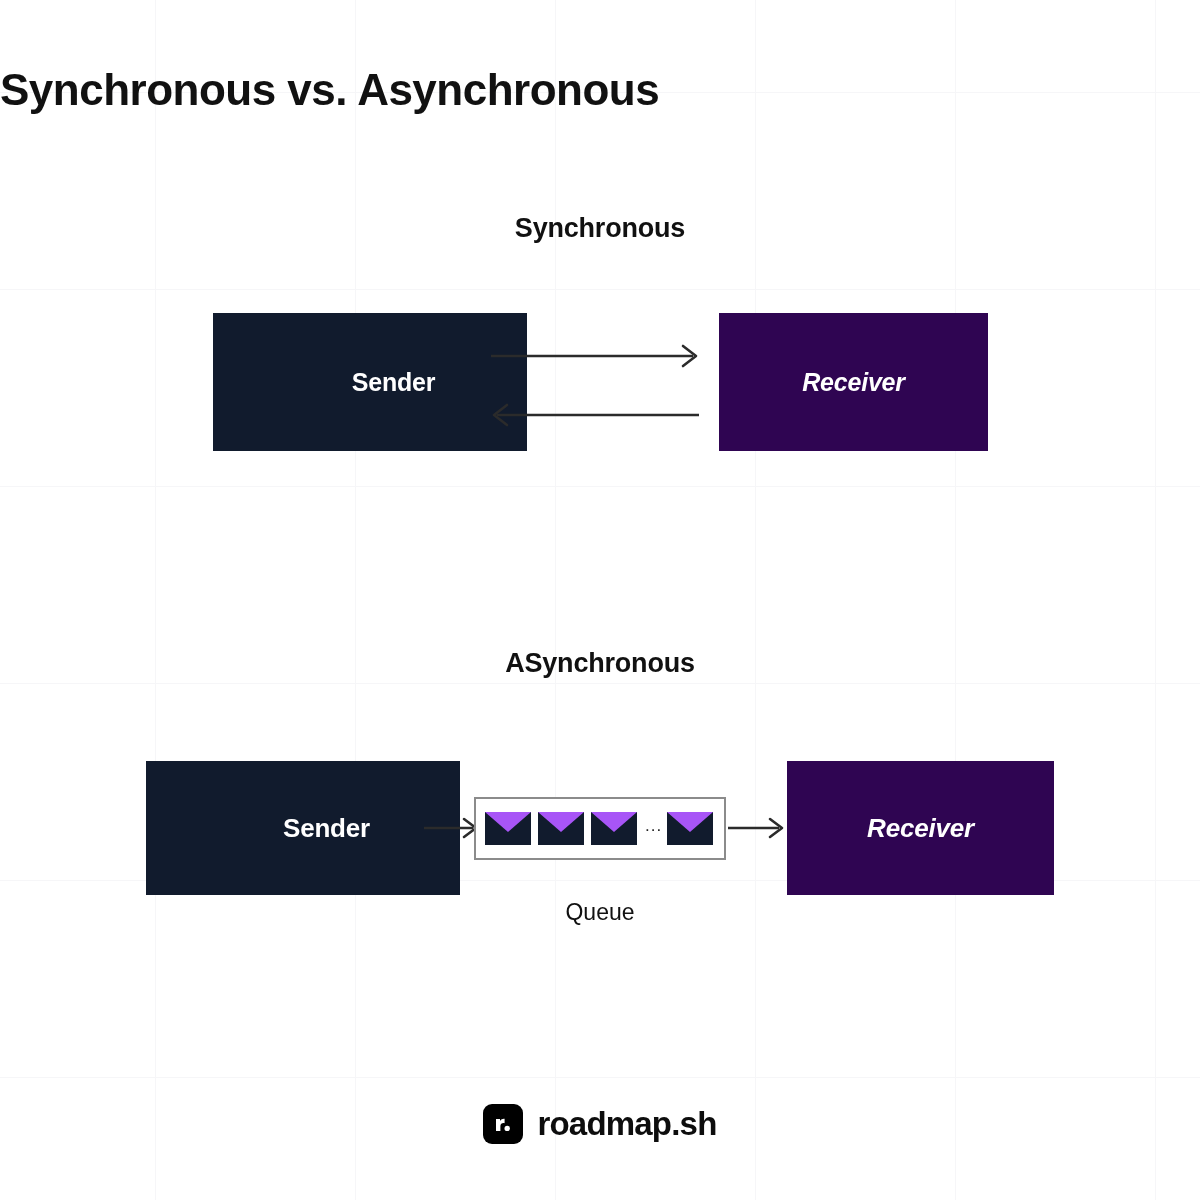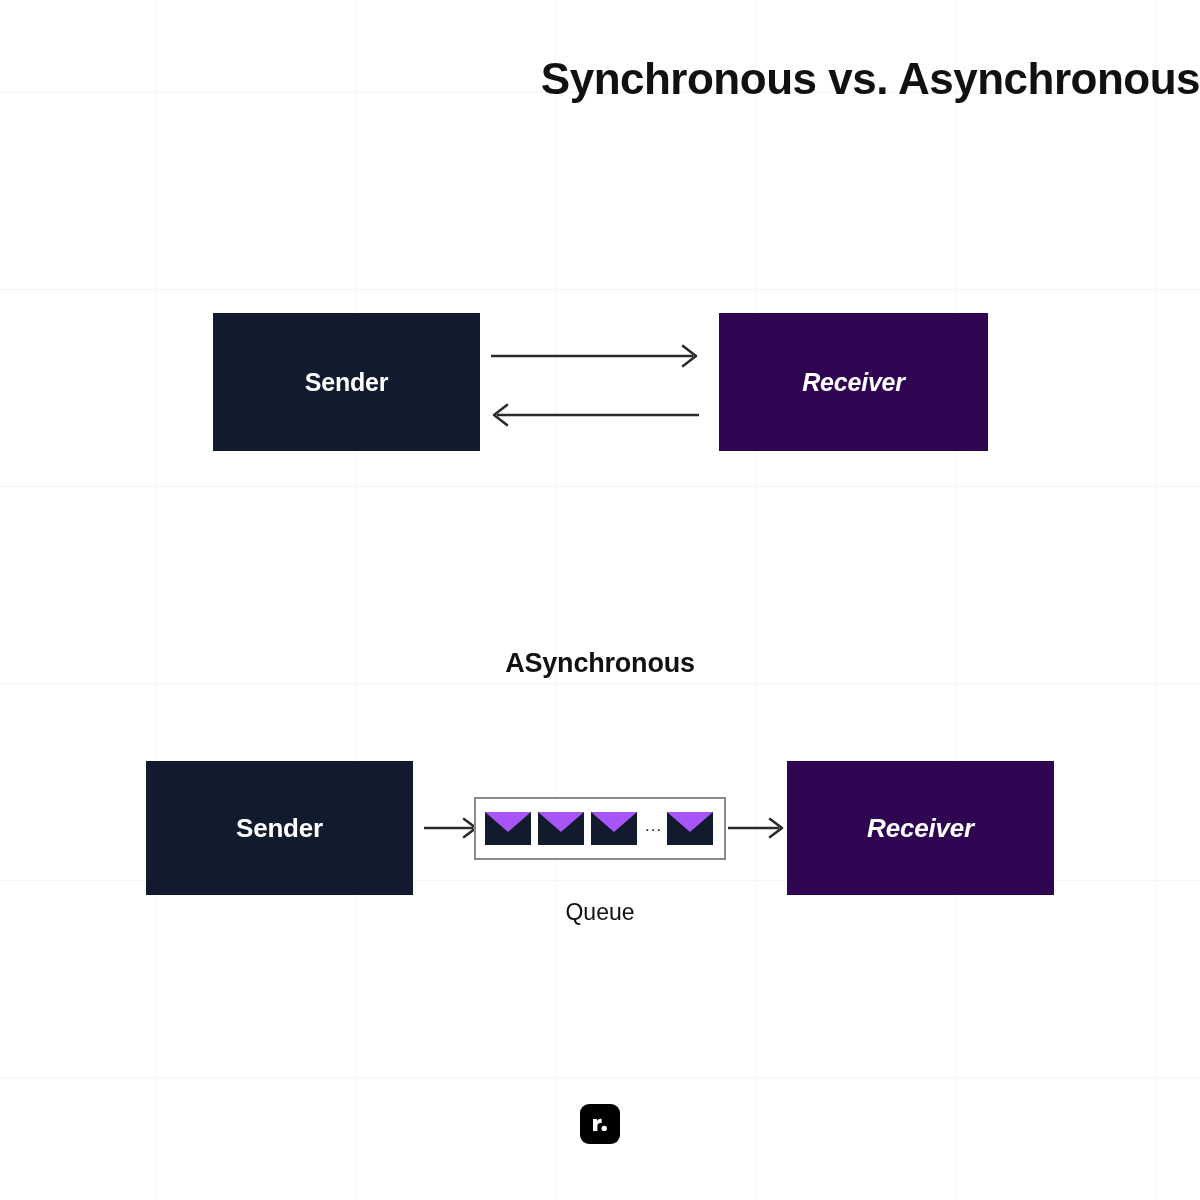--- a/index.html
+++ b/index.html
@@ -22,23 +22,23 @@
       linear-gradient(to right, #f6f6f8 1px, transparent 1px),
       linear-gradient(to bottom, #f6f6f8 1px, transparent 1px);
     background-size: 200px 197px;
     background-position: 155px 92px;
   }
 
   
   .page-title {
     position: absolute;
     left: 0;
-    top: 54px;
-    width: 1200px;
-    text-align: right;
+    top: 65px;
+    width: 1200px;
+    text-align: left;
     font-size: 44px;
     font-weight: bold;
     letter-spacing: -0.5px;
     color: #111111;
   }
   .section-title {
     position: absolute;
     width: 1200px;
     left: 0;
     text-align: center;
@@ -53,21 +53,21 @@
   
   .node {
     position: absolute;
     display: flex;
     align-items: center;
     justify-content: center;
     color: #ffffff;
     font-weight: bold;
     letter-spacing: -0.2px;
   }
-  .node.sender { background: #111b2d; }
+  .node.sender { background: #111b2d; padding-left: 47px; }
   .node.receiver { background: #2f0552; font-style: italic; }
 
   #sync-sender   { left: 213px; top: 313px; width: 267px; height: 138px; font-size: 25px; }
   #sync-receiver { left: 719px; top: 313px; width: 269px; height: 138px; font-size: 25px; }
   #async-sender  { left: 146px; top: 761px; width: 267px; height: 134px; font-size: 26px; }
   #async-receiver{ left: 787px; top: 761px; width: 267px; height: 134px; font-size: 26px; }
 
   
   .arrow { position: absolute; }
   #sync-arrow-fwd  { left: 491px; top: 340px; width: 210px; height: 32px; }
@@ -141,20 +141,21 @@
     letter-spacing: -0.8px;
   }
 </style>
 </head>
 <body>
 
 <div id="canvas">
 
   <div class="page-title">Synchronous vs. Asynchronous</div>
 
+  <div class="section-title" id="sync-title">Synchronous</div>
 
   <div class="node sender" id="sync-sender">
     <span>Sender</span>
   </div>
 
   <div class="node receiver" id="sync-receiver">
     <span>Receiver</span>
   </div>
 
   <svg class="arrow" id="sync-arrow-fwd" viewBox="0 0 210 32">
@@ -209,15 +210,16 @@
 
   <div id="queue-label">Queue</div>
 
   <div id="footer">
     <div id="footer-logo-mark">
       <svg width="24" height="24" viewBox="0 0 24 24">
         <path d="M5 19 L5 7 L9 7 L9 9 C10 7.2 11.8 6.6 13.6 6.8 L13.6 11.2 C11.4 10.7 9.4 11.6 9.4 14 L9.4 19 Z" fill="#ffffff"></path>
         <circle cx="16.2" cy="16.4" r="2.7" fill="#ffffff"></circle>
       </svg>
     </div>
+    <div id="footer-wordmark">roadmap.sh</div>
   </div>
 
 </div>
 
 </body></html>

